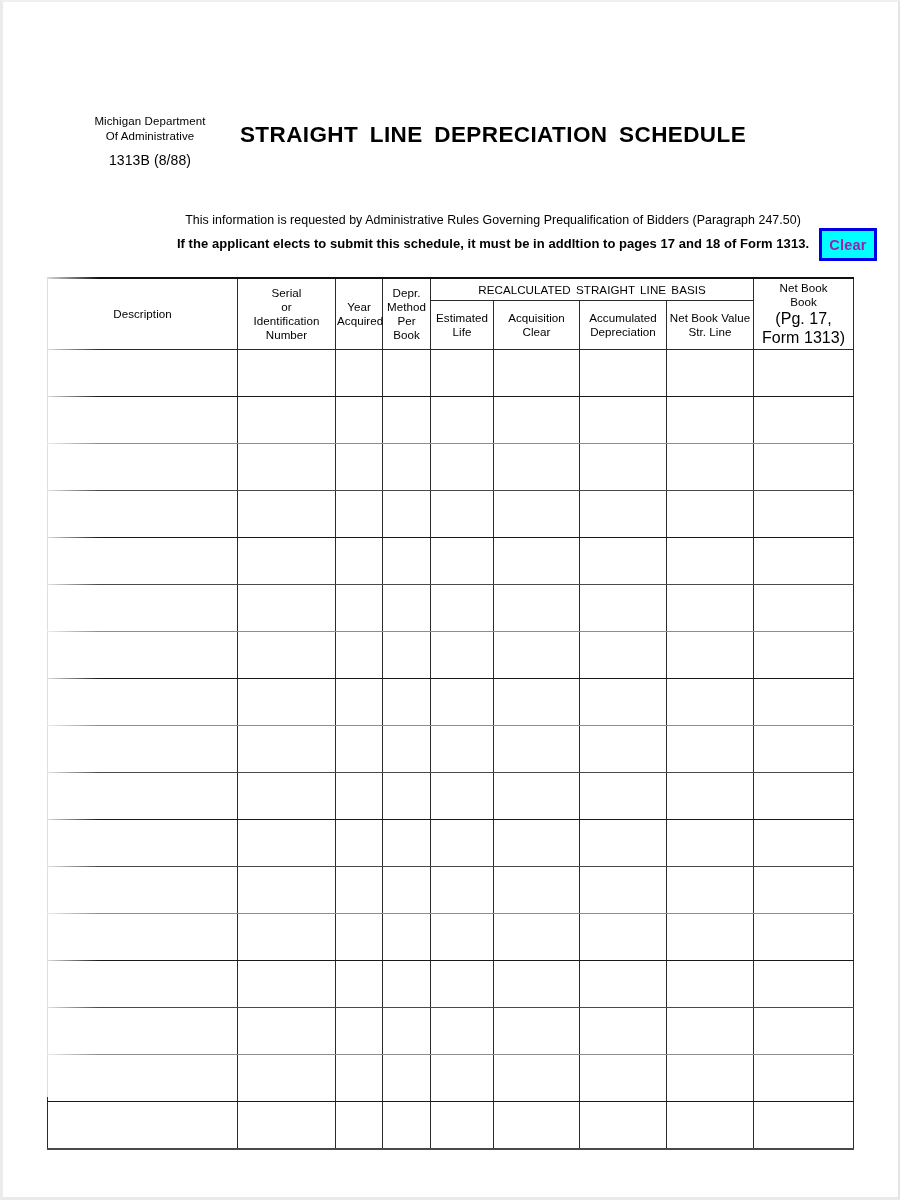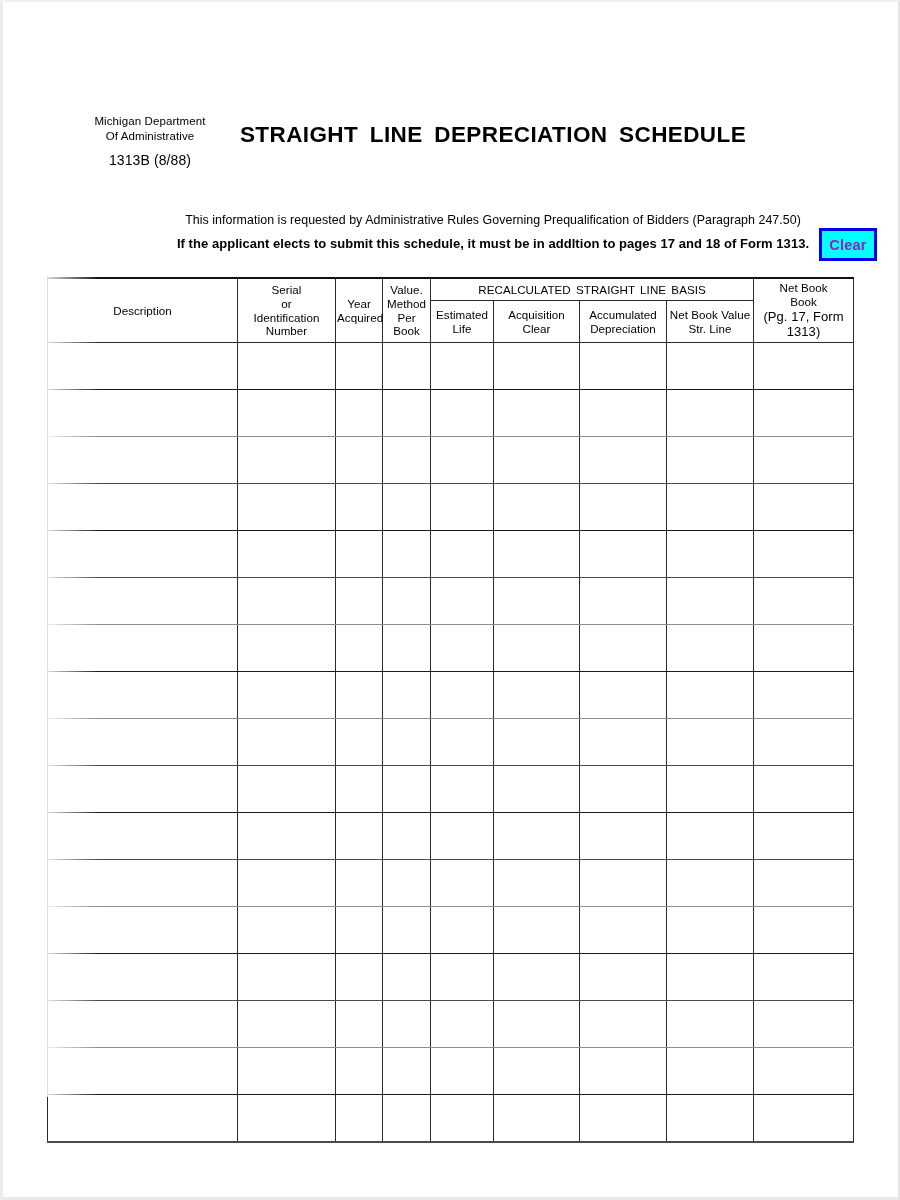--- a/index.html
+++ b/index.html
@@ -218,30 +218,30 @@
             <span class="hdr-stack">Serial</span>
             <span class="hdr-stack">or</span>
             <span class="hdr-stack">Identification</span>
             <span class="hdr-stack">Number</span>
           </th>
         <th class="tall-head" rowspan="2">
             <span class="hdr-stack">Year</span>
             <span class="hdr-stack">Acquired</span>
           </th>
         <th class="tall-head" rowspan="2">
-            <span class="hdr-stack">Value.</span>
+            <span class="hdr-stack">Depr.</span>
             <span class="hdr-stack">Method</span>
             <span class="hdr-stack">Per</span>
             <span class="hdr-stack">Book</span>
           </th>
         <th class="group-title" colspan="4">RECALCULATED STRAIGHT  LINE  BASIS</th>
         <th class="tall-head" rowspan="2">
             <span class="hdr-stack">Net Book</span>
             <span class="hdr-stack">Book</span>
-            <span class="hdr-stack" style="font-size: 13px;">(Pg. 17, Form 1313)</span>
+            <span class="hdr-stack" style="font-size: 16px;">(Pg. 17, Form 1313)</span>
           </th>
       </tr>
       <tr>
         <th>
             <span class="hdr-stack">Estimated</span>
             <span class="hdr-stack">Life</span>
           </th>
         <th>
             <span class="hdr-stack">Acquisition</span>
             <span class="hdr-stack">Clear</span>

